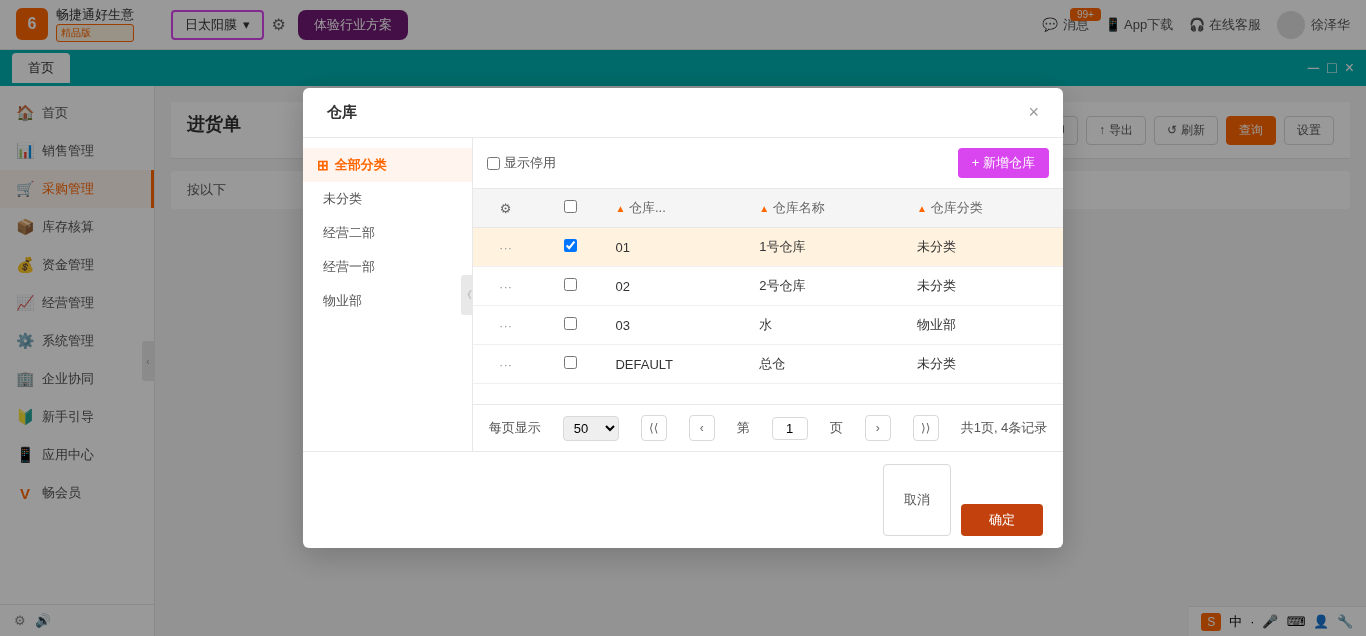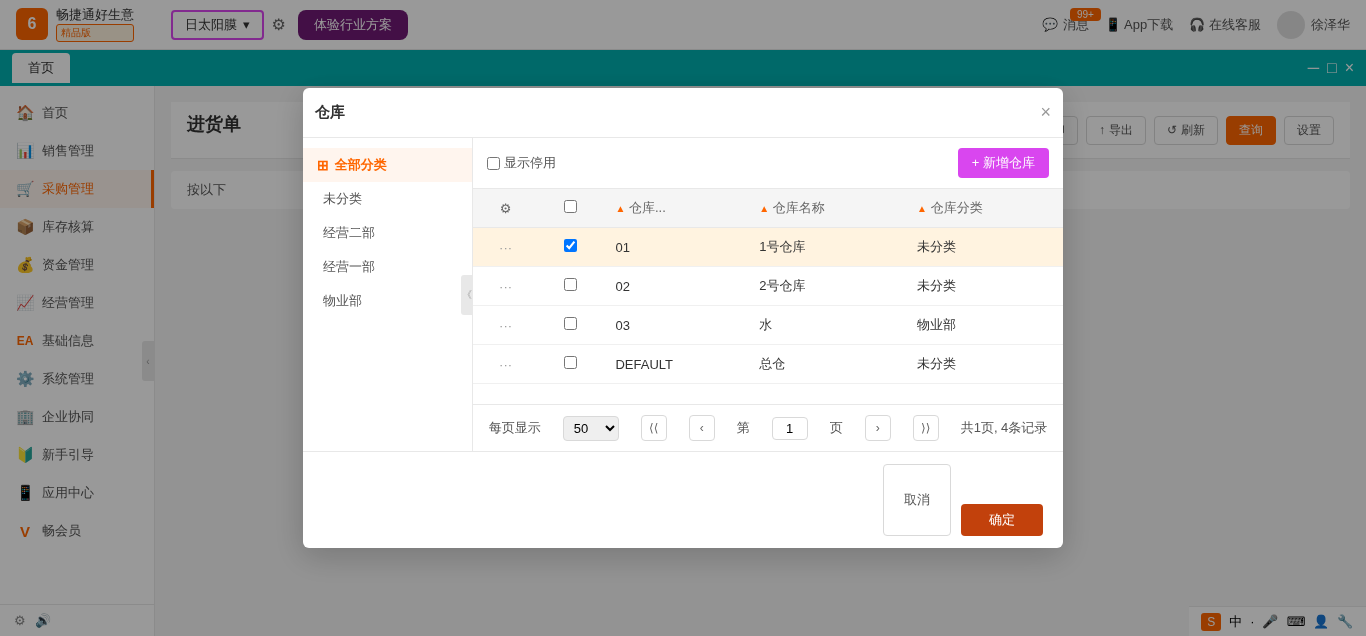--- a/index.html
+++ b/index.html
@@ -96,21 +96,21 @@
 
     
     .modal {
       position: fixed; top: 50%; left: 50%; transform: translate(-50%, -50%);
       background: #fff; border-radius: 6px; z-index: 200;
       width: 760px; min-height: 460px;
       box-shadow: 0 8px 32px rgba(0,0,0,0.2);
       display: flex; flex-direction: column;
     }
     .modal-header {
-      padding: 14px 12px; border-bottom: 1px solid #e8e8e8;
+      padding: 14px 24px; border-bottom: 1px solid #e8e8e8;
       display: flex; align-items: center; justify-content: space-between;
     }
     .modal-title { font-size: 15px; font-weight: bold; color: #333; }
     .modal-close { cursor: pointer; font-size: 18px; color: #999; }
     .modal-body { display: flex; flex: 1; min-height: 0; }
 
     
     .tree-panel {
       width: 170px; border-right: 1px solid #e8e8e8; padding: 10px 0; flex-shrink: 0;
     }
@@ -295,24 +295,20 @@
       <span class="sidebar-icon">📦</span>
       <span>库存核算</span>
     </div>
     <div class="sidebar-item">
       <span class="sidebar-icon">💰</span>
       <span>资金管理</span>
     </div>
     <div class="sidebar-item">
       <span class="sidebar-icon">📈</span>
       <span>经营管理</span>
-    </div>
-    <div class="sidebar-item">
-      <span class="sidebar-icon" style="font-size:12px;font-weight:bold;color:#f60;">EA</span>
-      <span>基础信息</span>
     </div>
     <div class="sidebar-item">
       <span class="sidebar-icon">⚙️</span>
       <span>系统管理</span>
     </div>
     <div class="sidebar-item">
       <span class="sidebar-icon">🏢</span>
       <span>企业协同</span>
     </div>
     <div class="sidebar-item">

